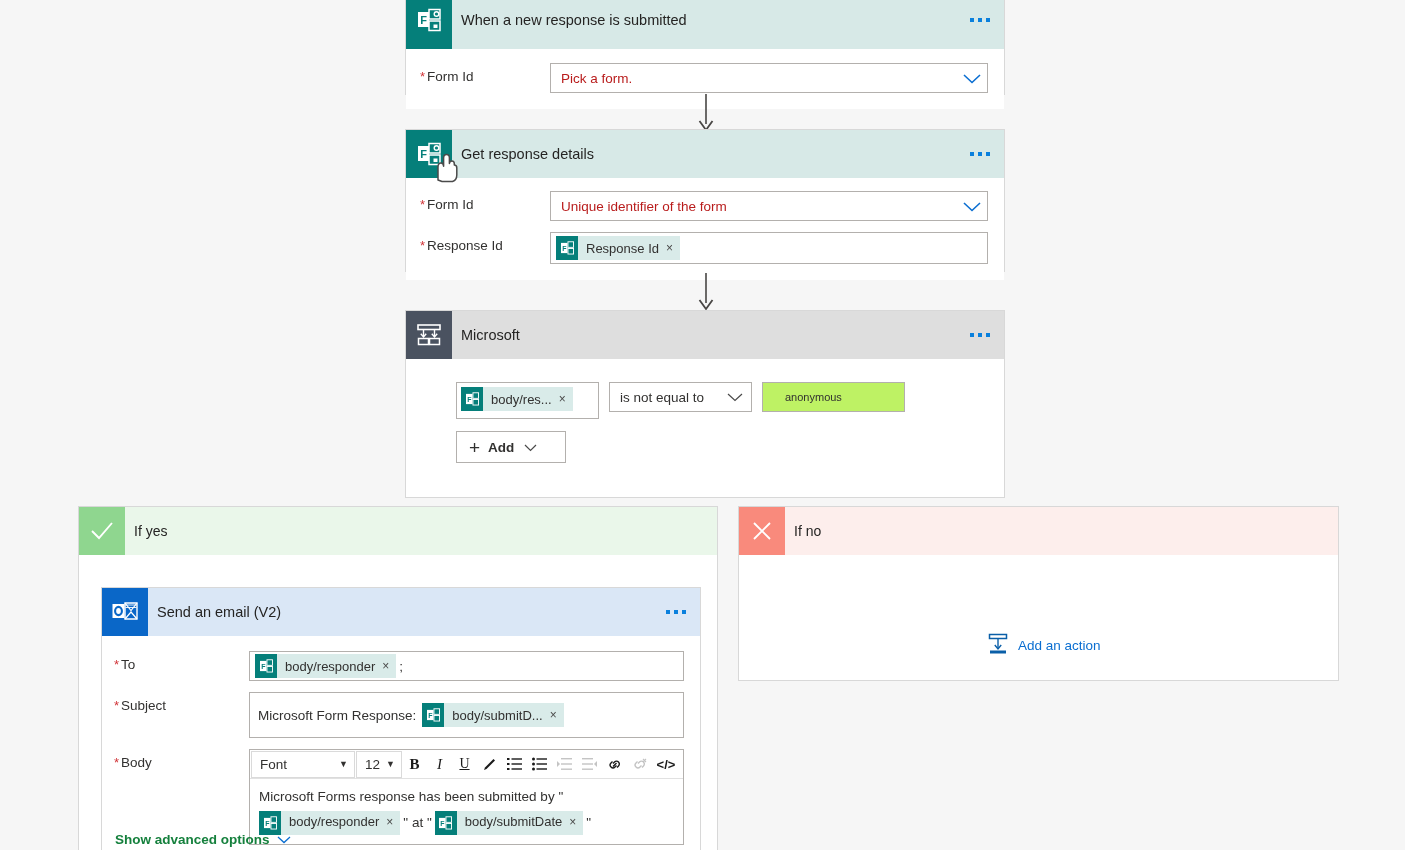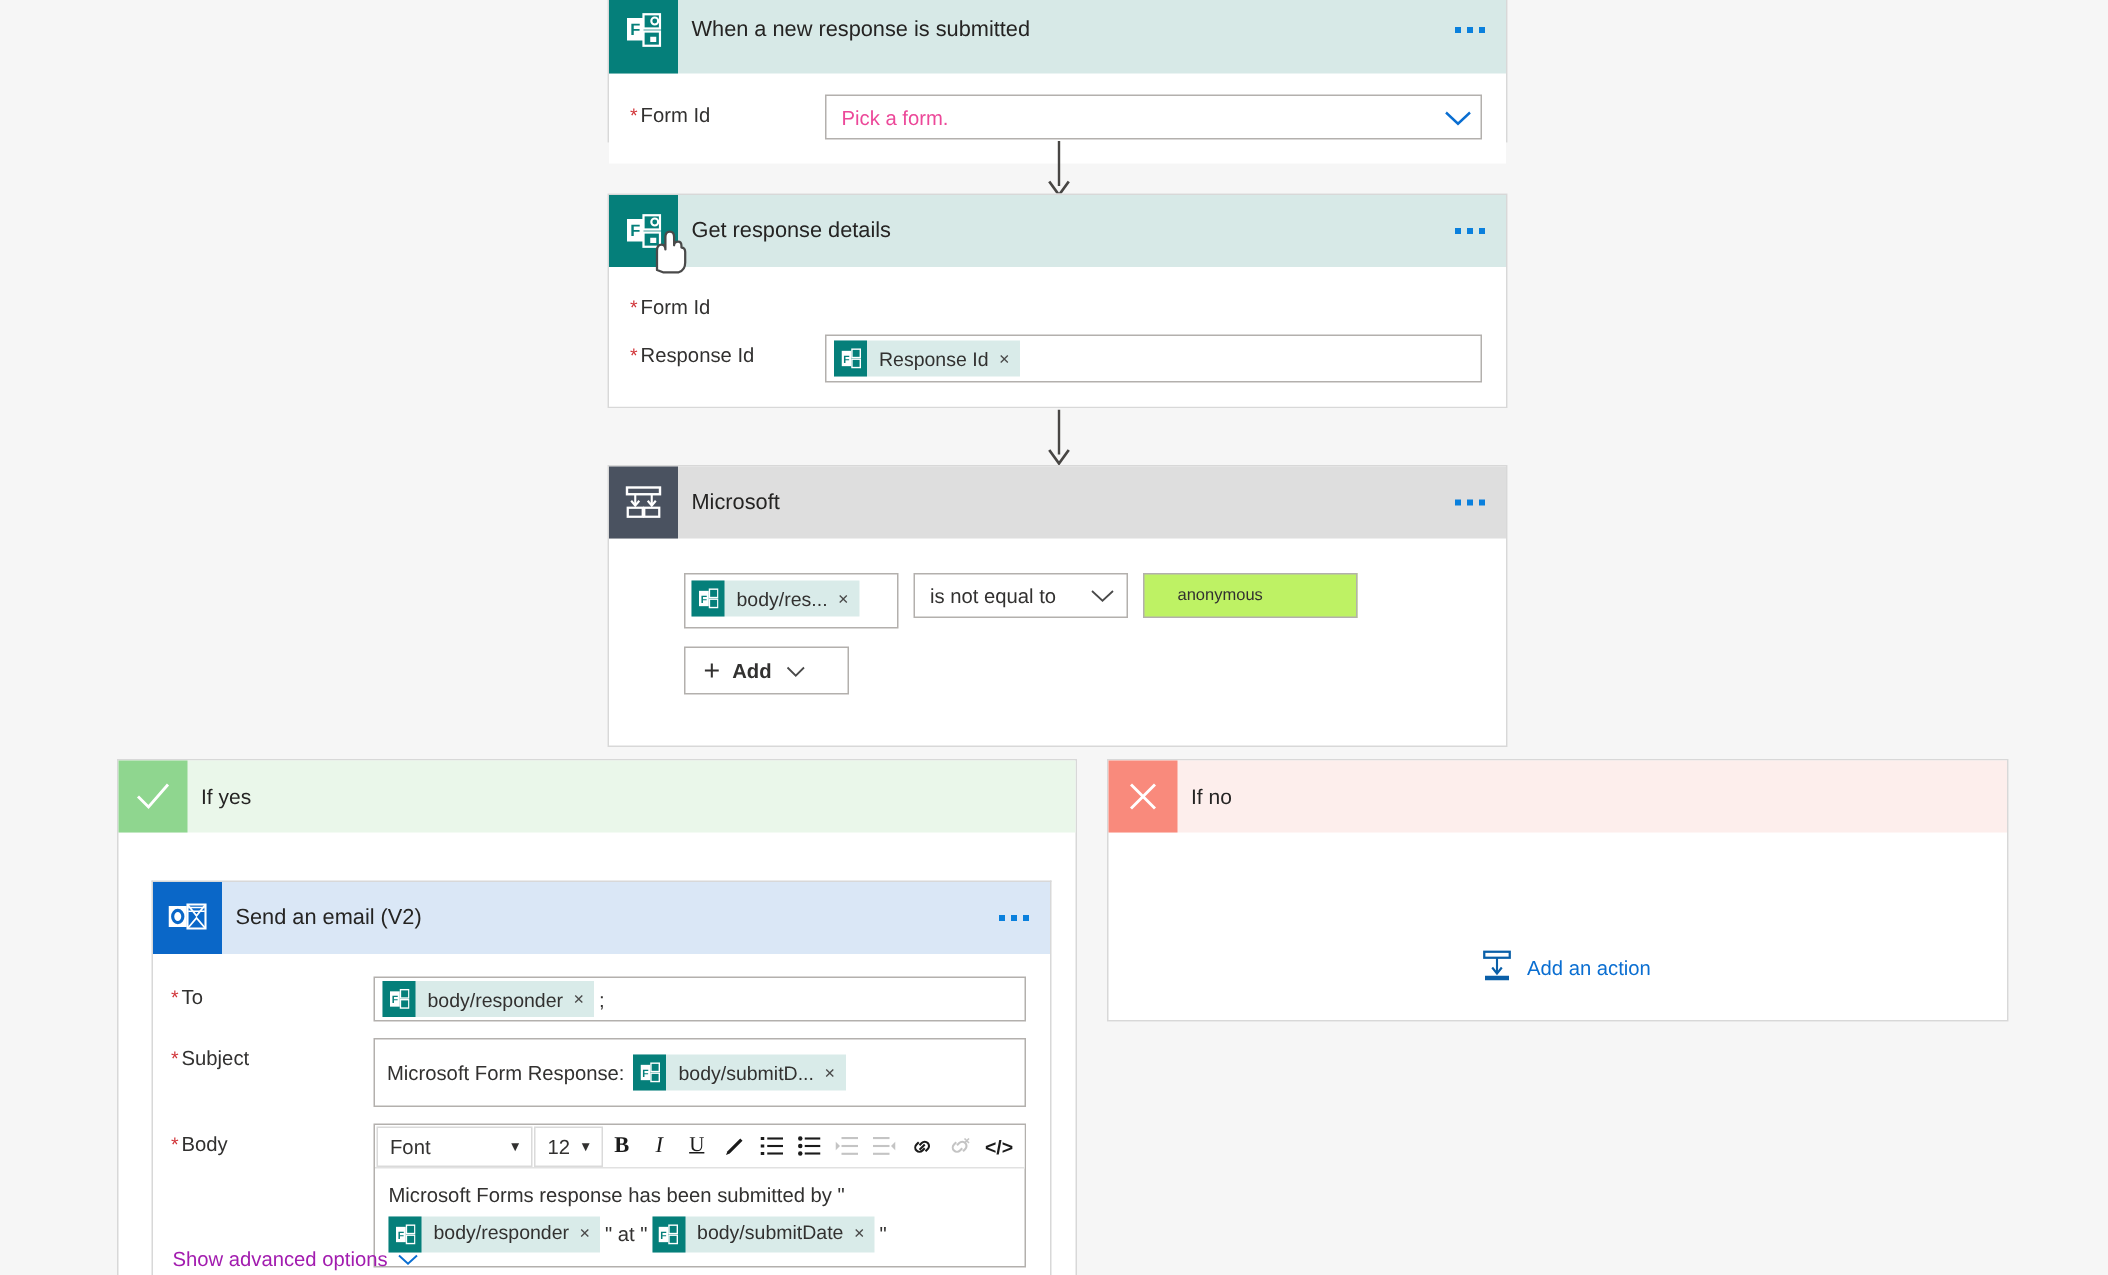--- a/index.html
+++ b/index.html
@@ -69,21 +69,21 @@
 
   .input {
     position: relative;
     border: 1px solid #b3b0ad;
     background: #fff;
     height: 30px;
     display: flex; align-items: center;
     padding: 0 10px;
     font-size: 13.5px;
   }
-  .input .ph { color: #ec4899; }
+  .input .ph { color: #b91c1c; }
   .chev {
     position: absolute; right: 10px; top: 50%;
     transform: translateY(-50%);
     width: 14px; height: 8px;
   }
   .chev svg { display: block; }
 
   
   .token {
     display: inline-flex; align-items: center;
@@ -179,22 +179,22 @@
     font-size: 14px; color: #1b1b1b; cursor: pointer;
     border: 1px solid transparent;
   }
   .rte-btn.dim { color: #c4c4c4; cursor: default; }
   .rte-body { padding: 8px 9px 9px 9px; font-size: 13.5px; line-height: 1.45; }
   .rte-line2 { margin-top: 4px; display: flex; align-items: center; flex-wrap: wrap; }
   .quoted { color: #323130; margin: 0 3px; }
 
   .adv-link {
     position: absolute;
-    font-size: 13.5px; color: #a21caf; cursor: pointer;
-    display: flex; align-items: center; gap: 7px;
+    font-size: 13.5px; color: #15803d; cursor: pointer;
+    display: flex; align-items: center; gap: 7px; font-weight: bold;
   }
 
   .add-action {
     position: absolute;
     display: flex; align-items: center; gap: 9px;
     color: #0a6ed1; font-size: 13.5px; cursor: pointer;
   }
 
   
   .cursor { position: absolute; pointer-events: none; }
@@ -262,20 +262,30 @@
       <div class="card-title">Get response details</div>
       <div class="ellipsis">
           <i></i>
           <i></i>
           <i></i>
         </div>
     </div>
     <div class="card-body" style="padding-top:13px;">
       <div class="field-row">
         <div class="field-label"><span class="req">*</span><span>Form Id</span></div>
+        <div class="field-ctl">
+          <div class="input">
+            <span class="ph">Unique identifier of the form</span>
+            <span class="chev">
+              <svg width="18" height="10" viewBox="0 0 18 10">
+                  <path d="M1 1 L9 8.5 L17 1" fill="none" stroke="#0a6ed1" stroke-width="1.6"></path>
+                </svg>
+            </span>
+          </div>
+        </div>
       </div>
       <div class="field-row">
         <div class="field-label"><span class="req">*</span><span>Response Id</span></div>
         <div class="field-ctl">
           <div class="input" style="height:32px; padding:0 5px;">
             <span class="token">
               <span class="tok-ico">
                 <svg width="13" height="14" viewBox="0 0 14 15">
                     <rect x="0" y="2" width="7" height="11" fill="#fff"></rect>
                     <text x="1.3" y="10.5" font-family="Liberation Sans, sans-serif" font-size="7.5" font-weight="bold" fill="#057f7a">F</text>

